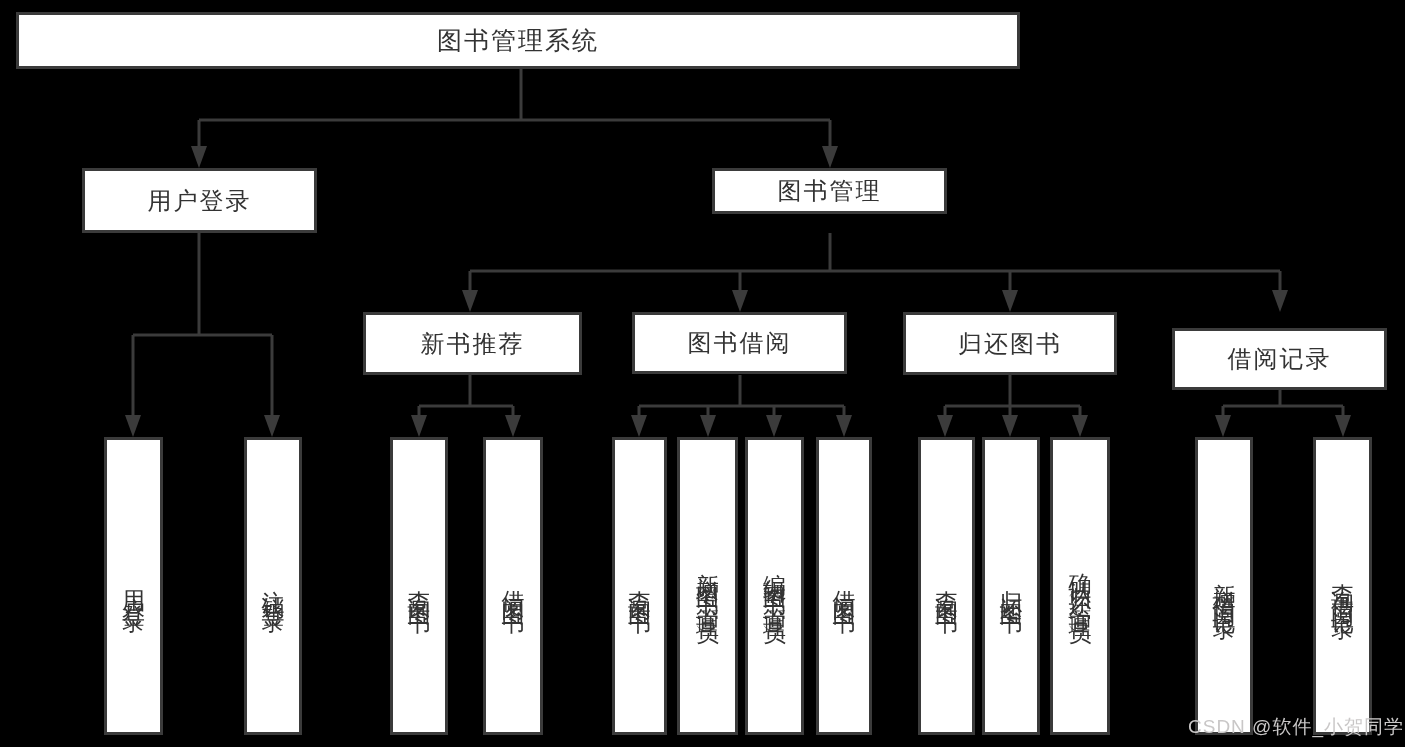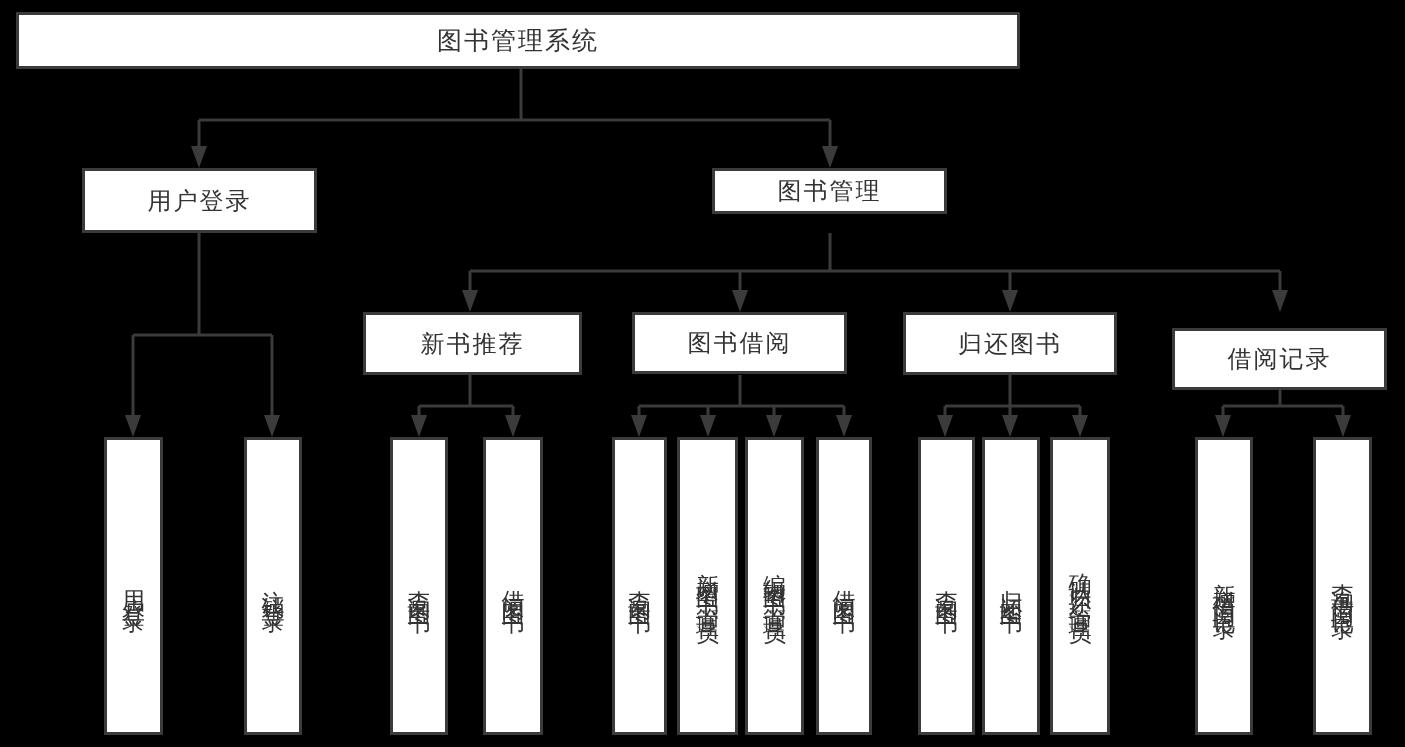--- a/index.html
+++ b/index.html
@@ -193,14 +193,15 @@
   <div class="leaf" id="leaf-cb-confirm">
     <span class="vtext">确认归还（管理员）</span>
   </div>
   <div class="leaf" id="leaf-rec-add">
     <span class="vtext">新增借阅记录</span>
   </div>
   <div class="leaf" id="leaf-rec-query">
     <span class="vtext">查询借阅记录</span>
   </div>
 
+  <div id="watermark">CSDN @软件_小贺同学</div>
 
 </div>
 
 </body></html>

